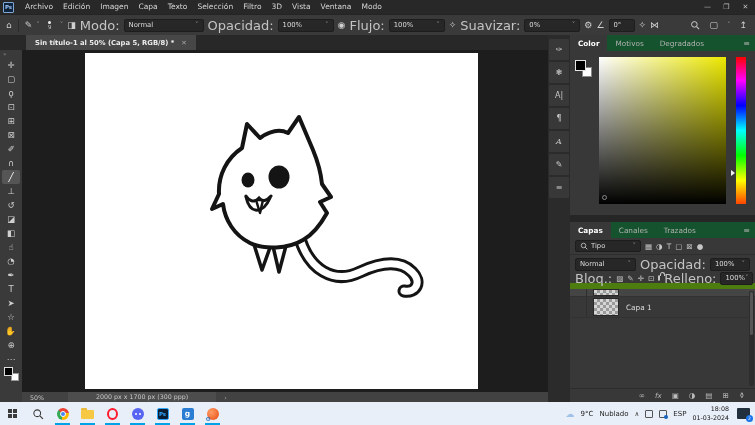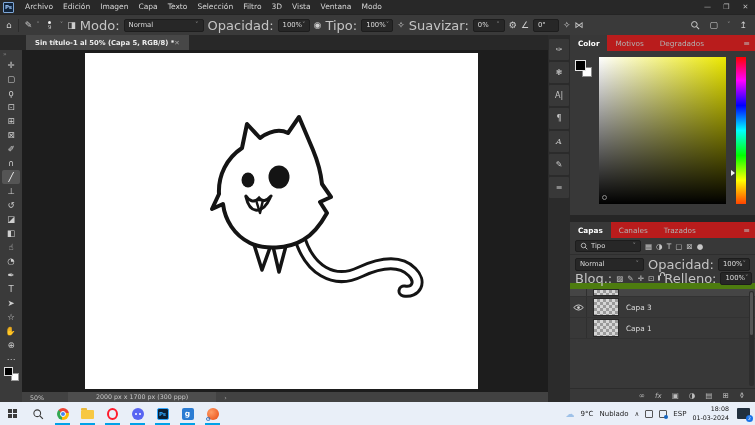--- a/index.html
+++ b/index.html
@@ -19,29 +19,29 @@
     padding:0 6px;gap:4px;flex:0 0 auto;}
   .ob-icon{color:#cfcfcf;font-size:9px;line-height:10px;}
   .caret{color:#999;font-size:7px;}
   .sep{width:1px;height:13px;background:#2c2c2c;margin:0 2px;}
   .brush-preview{display:flex;flex-direction:column;align-items:center;justify-content:center;width:12px;}
   .brush-preview .dot{width:3px;height:3px;border-radius:50%;background:#eee;}
   .brush-preview b{font-size:5.5px;color:#ccc;font-weight:normal;}
   .lbl{font-size:13px;color:#c4c4c4;text-align:right;}
   .dd{height:13px;background:#272727;border:1px solid #1d1d1d;border-radius:2px;display:flex;align-items:center;
     justify-content:space-between;padding:0 4px;font-size:6.8px;color:#ddd;}
-  .dd-mode{width:80px;} .dd-val{width:32px;} .dd-angle{width:26px;}
+  .dd-mode{width:80px;} .dd-val{width:56px;} .dd-angle{width:26px;}
   .ob-right{margin-left:auto;display:flex;align-items:center;gap:9px;padding-right:2px;}
   .iconwrap{display:inline-flex;align-items:center;}
 
   
   .mainrow{flex:1 1 auto;display:flex;min-height:0;}
   .colA{width:548px;display:flex;flex-direction:column;}
   .tabstrip{height:15px;background:#282828;display:flex;align-items:flex-end;}
-  .doctab{margin-left:26px;height:15px;background:#474747;display:flex;align-items:center;
+  .doctab{margin-left:26px;height:15px;background:#474747;display:flex;align-items:center;gap:7px;
     padding:0 9px;font-size:6.8px;font-weight:bold;color:#ececec;}
   .tabclose{color:#a8a8a8;font-weight:normal;font-size:6.5px;}
   .workrow{flex:1;display:flex;min-height:0;}
 
   
   .toolbar{width:22px;background:#3a3a3a;display:flex;flex-direction:column;align-items:center;flex:0 0 auto;}
   .tb-collapse{font-size:6px;color:#8f8f8f;height:8px;line-height:8px;align-self:flex-start;padding-left:3px;}
   .tool{width:18px;height:14px;line-height:14px;text-align:center;font-size:8.5px;color:#cfcfcf;border-radius:2px;}
   .tool.active{background:#555;color:#fff;}
   .fgbg{position:relative;width:15px;height:14px;margin-top:1px;}
@@ -59,21 +59,21 @@
   .statchev{margin-left:8px;color:#aaa;}
 
   
   .dock{width:22px;background:#2b2b2b;display:flex;flex-direction:column;align-items:center;padding-top:4px;gap:2px;flex:0 0 auto;}
   .dockicon{width:20px;height:21px;background:#383838;color:#c9c9c9;font-size:8px;display:flex;align-items:center;
     justify-content:center;border-radius:1px;}
   .dockicon.it{font-style:italic;font-family:"DejaVu Serif","Liberation Serif",serif;}
 
   
   .rightcol{width:185px;background:#383838;display:flex;flex-direction:column;flex:0 0 auto;}
-  .paneltabs{height:16px;background:#b91c1c;display:flex;align-items:stretch;flex:0 0 auto;text-align:right;}
+  .paneltabs{height:16px;background:#14532d;display:flex;align-items:stretch;flex:0 0 auto;text-align:right;}
   .ptab{padding:0 8px;font-size:7.3px;color:#b2b2b2;display:flex;align-items:center;}
   .ptab.active{background:#383838;color:#fff;font-weight:bold;}
   .pmenu{margin-left:auto;color:#bbb;font-size:8px;display:flex;align-items:center;padding-right:5px;}
 
   .colorbody{height:164px;position:relative;flex:0 0 auto;}
   .fgbg2{position:absolute;left:5px;top:9px;width:17px;height:17px;}
   .fgbg2 .bgsw{position:absolute;right:0;bottom:0;width:10px;height:10px;background:#fff;border:1px solid #888;}
   .fgbg2 .fgsw{position:absolute;left:0;top:0;width:11px;height:11px;background:#000;border:1px solid #e6e6e6;}
   .svsquare{position:absolute;left:29px;top:6px;width:127px;height:147px;
     background:linear-gradient(to top,#000,rgba(0,0,0,0)),linear-gradient(to right,#fff,#ece800);}
@@ -188,21 +188,21 @@
     <span class="dd dd-mode">
       <span>Normal</span>
       <span class="caret">ˇ</span>
     </span>
     <span class="lbl">Opacidad:</span>
     <span class="dd dd-val">
       <span>100%</span>
       <span class="caret">ˇ</span>
     </span>
     <span class="ob-icon">◉</span>
-    <span class="lbl">Tipo:</span>
+    <span class="lbl">Flujo:</span>
     <span class="dd dd-val">
       <span>100%</span>
       <span class="caret">ˇ</span>
     </span>
     <span class="ob-icon">✧</span>
     <span class="lbl">Suavizar:</span>
     <span class="dd dd-val">
       <span>0%</span>
       <span class="caret">ˇ</span>
     </span>
@@ -379,32 +379,20 @@
           <span class="caret">ˇ</span>
         </span>
       </div>
 
       <div class="layerslist">
         <div class="layerrow partial">
           <span class="eyecell"></span>
           <span class="thumb checker"></span>
         </div>
         <div class="layerrow">
-          <span class="eyecell">
-            <span class="eyeic">
-              <svg width="11" height="7" viewBox="0 0 16 10">
-                  <path d="M1 5 Q8 -2.5 15 5 Q8 12.5 1 5 Z" fill="none" stroke="#ccc" stroke-width="1.4"></path>
-                  <circle cx="8" cy="5" r="2" fill="#ccc"></circle>
-                </svg>
-            </span>
-          </span>
-          <span class="thumb checker"></span>
-          <span class="lname">Capa 3</span>
-        </div>
-        <div class="layerrow">
           <span class="eyecell"></span>
           <span class="thumb checker"></span>
           <span class="lname">Capa 1</span>
         </div>
         <i class="vscroll"></i>
       </div>
 
       <div class="layersfooter">
         <span>∞</span>
         <span class="fx">fx</span>

